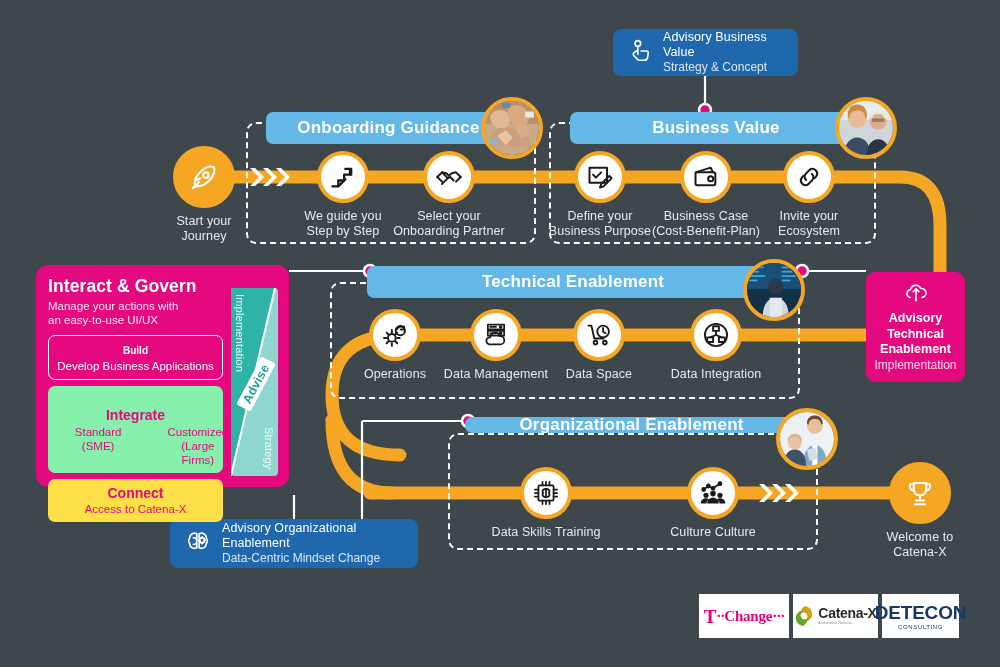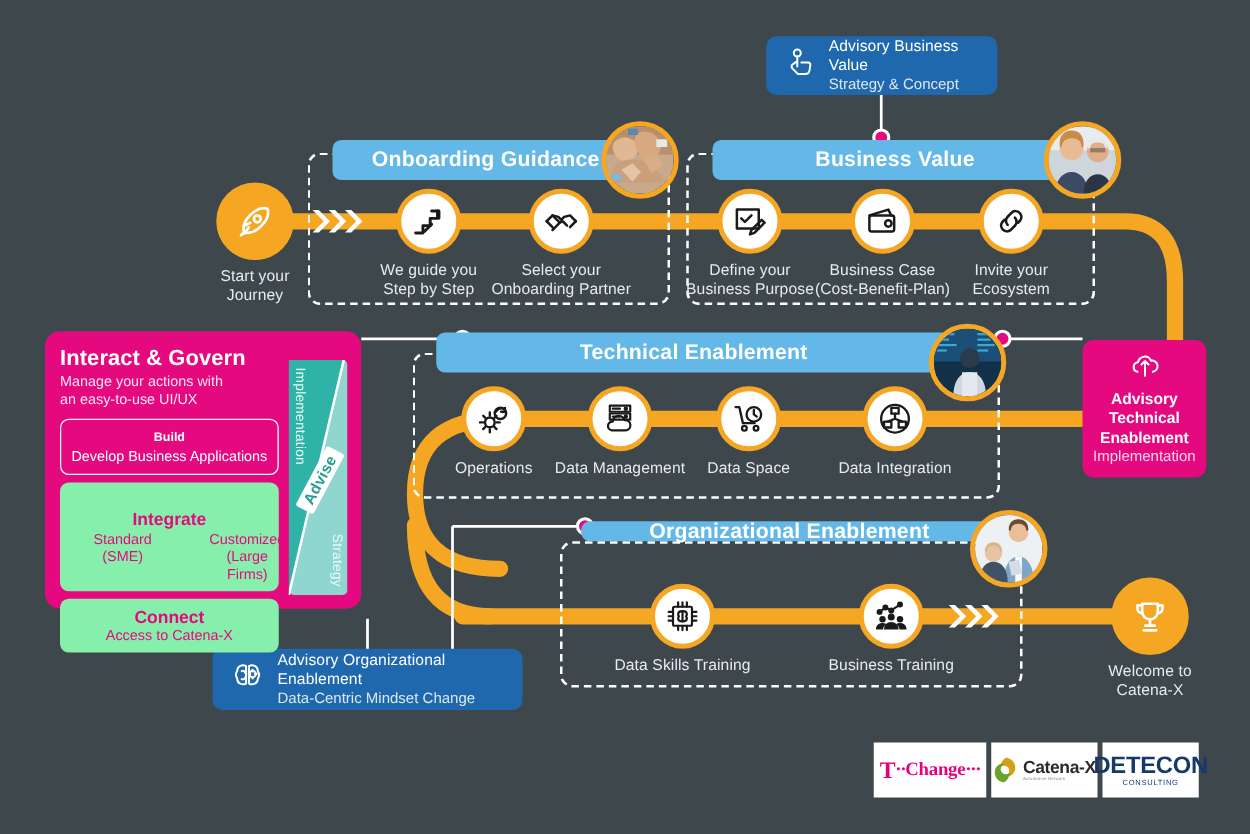--- a/index.html
+++ b/index.html
@@ -78,21 +78,21 @@
   #govern .boxes{position:absolute;left:12px;top:70px;width:175px;}
   .gbox{border-radius:7px;box-sizing:border-box;margin-bottom:6px;text-align:center;padding:6px 4px;}
   .gbox.build{border:1.6px solid #ffffff;background:transparent;}
   .gbox.build .h{font-size:10px;font-weight:700;color:#ffffff;line-height:17px;}
   .gbox.build .s{font-size:11.5px;color:#ffffff;line-height:14px;}
   .gbox.integrate{background:#86efac;padding:21px 4px 6px;}
   .gbox.integrate .h{font-size:14px;font-weight:700;color:#e5097f;line-height:17px;}
   .gbox.integrate .cols{display:flex;align-items:stretch;justify-content:center;margin-top:1px;}
   .gbox.integrate .col{font-size:11.5px;color:#e5097f;line-height:14px;padding:0 7px;white-space:pre-line;margin-left:32px;}
   .gbox.integrate .divider{width:1.5px;background:#e5097f;margin:1px 0;}
-  .gbox.connect{background:#86efac;padding:6px 4px;}
+  .gbox.connect{background:#fde047;padding:6px 4px;}
   .gbox.connect .h{font-size:14px;font-weight:700;color:#e5097f;line-height:17px;}
   .gbox.connect .s{font-size:11.5px;color:#e5097f;line-height:14px;}
   #triwrap{position:absolute;right:11px;top:23px;width:47px;height:188px;}
   .trilabel{position:absolute;font-size:11px;color:#e8fbf8;writing-mode:vertical-rl;letter-spacing:.2px;}
   #advise-tag{
     position:absolute;background:#ffffff;color:#2a9d92;font-size:12.5px;font-weight:700;
     padding:1px 6px;border-radius:2px;transform:rotate(-62deg);transform-origin:center;
     left:-2px;top:88px;letter-spacing:.2px;
   }
 
@@ -161,21 +161,21 @@
   <div class="dbox" style="left:549px;top:122px;width:327px;height:122px;"></div>
   <div class="dbox" style="left:330px;top:282px;width:470px;height:117px;"></div>
   <div class="dbox" style="left:448px;top:433px;width:370px;height:117px;"></div>
 
   <div class="bar" style="left:266px;top:112px;width:245px;height:32px;">
     <span>Onboarding Guidance</span>
   </div>
   <div class="bar" style="left:570px;top:112px;width:292px;height:32px;">
     <span>Business Value</span>
   </div>
-  <div class="bar" style="left:349px;top:266px;width:412px;height:32px;">
+  <div class="bar" style="left:367px;top:266px;width:412px;height:32px;">
     <span>Technical Enablement</span>
   </div>
   <div class="bar" style="left:465px;top:417px;width:333px;height:16px;">
     <span>Organizational Enablement</span>
   </div>
 
   <div class="photo" style="left:481px;top:97px;width:62px;height:62px;">
     <svg class="inner" viewBox="0 0 62 62">
       <rect width="62" height="62" fill="#c8a98a"></rect>
       <path d="M0 0h62v26H0z" fill="#b8906d"></path>
@@ -384,21 +384,21 @@
         <circle cx="12" cy="8" r="1.3" fill="#1a1a1a"></circle>
         <circle cx="18" cy="4" r="1.3" fill="#1a1a1a"></circle>
         <circle cx="12" cy="12.5" r="2.4" fill="#1a1a1a" stroke="none"></circle>
         <circle cx="6" cy="14" r="2.2" fill="#1a1a1a" stroke="none"></circle>
         <circle cx="18" cy="14" r="2.2" fill="#1a1a1a" stroke="none"></circle>
         <path d="M7 21c0-3 2.2-5 5-5s5 2 5 5z" fill="#1a1a1a" stroke="none"></path>
         <path d="M1.5 21c0-2.6 1.8-4.4 4.5-4.4 1 0 1.9.3 2.6.7-1.3 1-2.1 2.3-2.3 3.7z" fill="#1a1a1a" stroke="none"></path>
         <path d="M22.5 21c0-2.6-1.8-4.4-4.5-4.4-1 0-1.9.3-2.6.7 1.3 1 2.1 2.3 2.3 3.7z" fill="#1a1a1a" stroke="none"></path>
       </svg>
     </div>
-    <div class="lab">Business Training</div>
+    <div class="lab">Culture Culture</div>
   </div>
 
   <div class="node big" style="left:920px;top:493px;">
     <div class="circ" style="background:#f5a623;border-color:#f5a623;">
       <svg width="30" height="30" viewBox="0 0 24 24" fill="none" stroke="#ffffff" stroke-width="1.7" stroke-linecap="round" stroke-linejoin="round">
         <path d="M7 4h10v5a5 5 0 01-10 0z"></path>
         <path d="M7 5H4v2a3 3 0 003 3M17 5h3v2a3 3 0 01-3 3"></path>
         <path d="M12 14v4M9 18h6M8 21h8"></path>
       </svg>
     </div>

